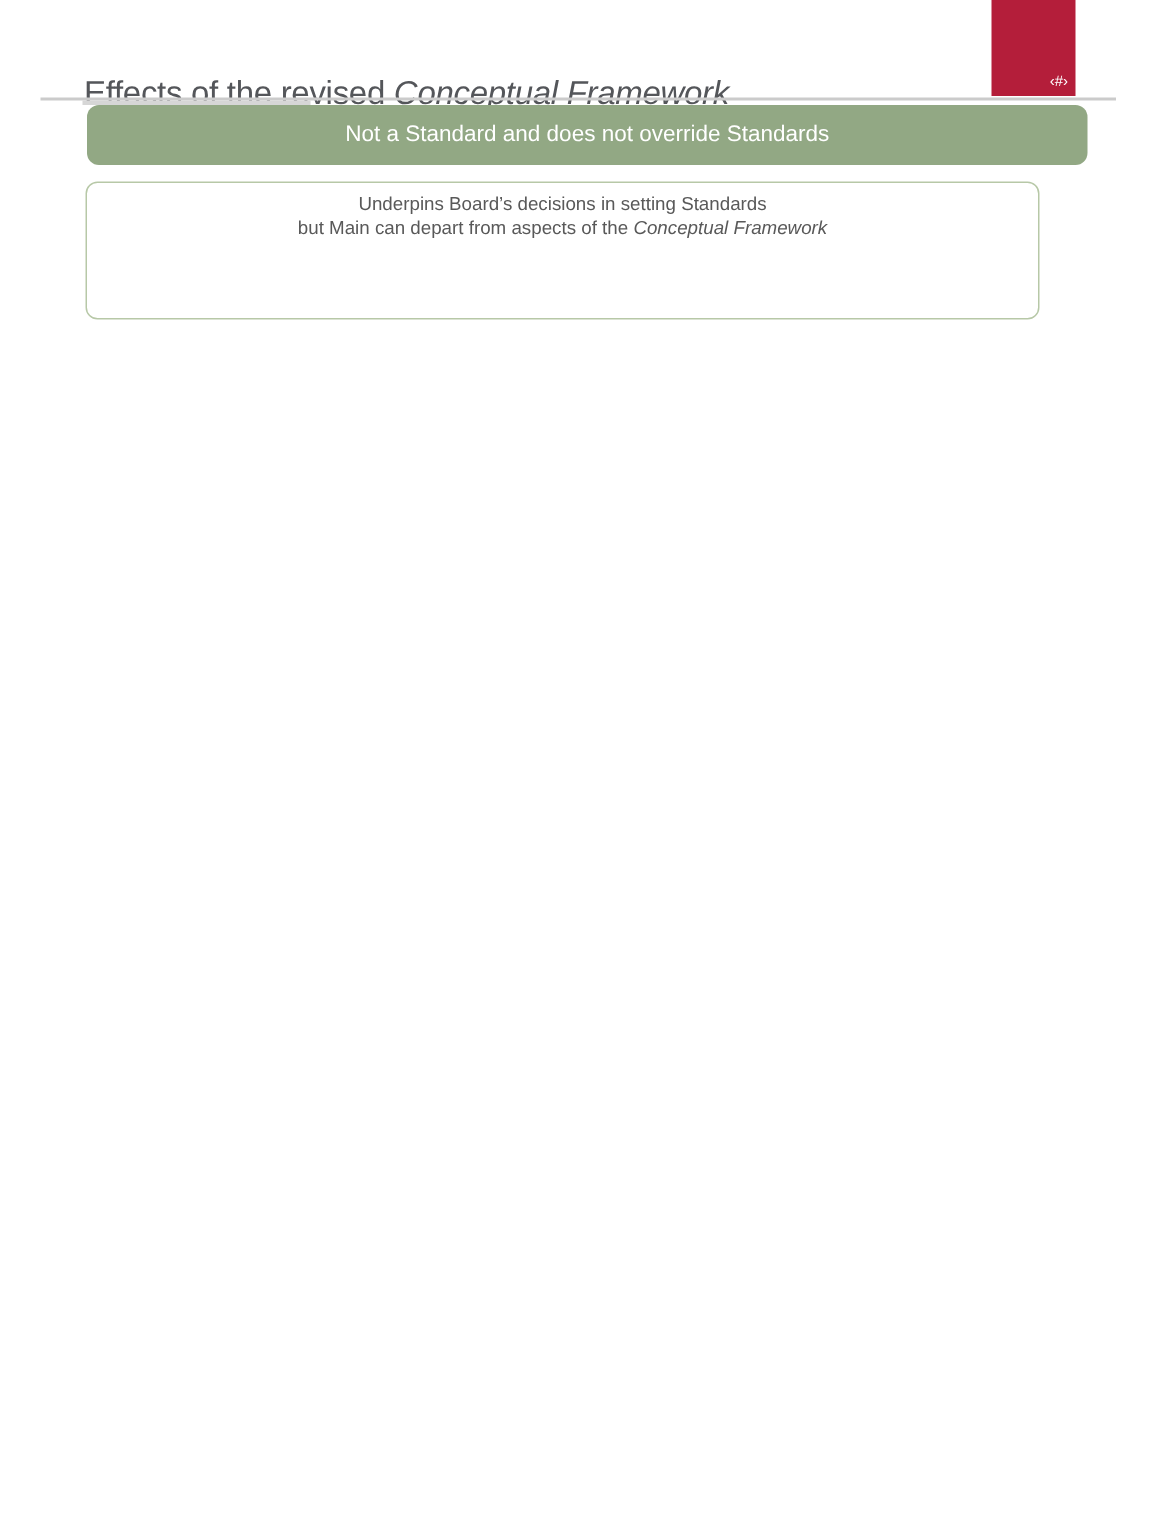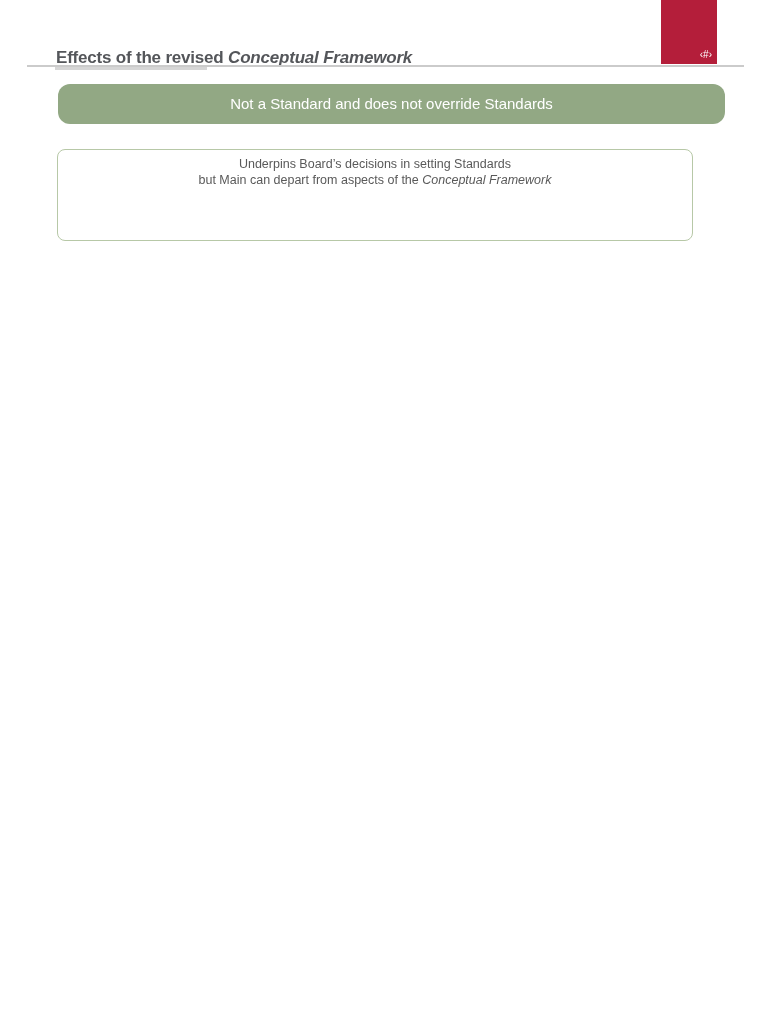--- a/index.html
+++ b/index.html
@@ -4,38 +4,38 @@
 <style>
   html,body{margin:0;padding:0;background:#fff;}
   .page{position:relative;width:768px;height:1024px;overflow:hidden;background:#fff;
         font-family:"Liberation Sans","DejaVu Sans",sans-serif;}
   .slide{position:absolute;left:0;width:768px;height:432px;background:#fff;}
   .slide1{top:0;} .slide2{top:432;} .slide3{top:864;}
 
   
   .badge{position:absolute;left:661px;top:0;width:56px;height:64px;}
   .badge-num{position:absolute;right:5px;bottom:4px;color:#fff;font-size:10px;letter-spacing:0;}
-  .title{position:absolute;left:56px;width:612px;font-size:17px;font-weight:bold;
+  .title{position:absolute;left:56px;width:612px;font-size:22px;font-weight:normal;
          line-height:25px;color:#54565A;letter-spacing:-0.2px;}
   .title-s1{top:7px;} .title-s23{top:34px;}
   .it{font-style:italic;}
   .rule{position:absolute;left:27px;width:717px;height:2px;background:#CBCBCB;}
   .rule-s1{top:70px;} .rule-s2{top:64px;} .rule-s3{top:65px;}
   .rule-accent{position:absolute;left:28px;top:2px;width:152px;height:3px;background:#D6D6D6;}
 
   
   .gbar{position:absolute;left:58px;width:667px;border-radius:8px;color:#fff;
         text-align:center;font-size:15px;box-sizing:border-box;}
   .bar-one-line{line-height:30px;height:30px;}
   .s1-bar1{top:88px;}
   .s1-bar2{top:229px;}
   .s2-bar1{top:77px;height:63px;display:flex;flex-direction:column;justify-content:center;line-height:21px;border-radius:9px;}
   .rbar{position:absolute;left:58px;top:195px;width:667px;height:49px;border-radius:10px;
         color:#fff;font-size:15px;display:flex;align-items:center;justify-content:center;}
-  .s3-bar1{top:84px;height:40px;line-height:40px;border-radius:12px;}
+  .s3-bar1{top:70px;height:40px;line-height:40px;}
 
   
   .obox{position:absolute;background:#fff;border:1.4px solid #B7C8A7;box-sizing:border-box;
         color:#595959;text-align:center;}
   .aud{top:143px;height:30px;line-height:27px;font-size:15px;border-radius:7px;}
   .aud1{left:60px;width:218px;} .aud2{left:286px;width:217px;} .aud3{left:508px;width:217px;}
 
   .bullet-item{position:absolute;top:182px;display:flex;color:#595959;
                font-size:12.5px;line-height:15px;}
   .bdot{font-size:11px;line-height:15px;margin-right:14px;color:#6a6a6a;}
@@ -50,21 +50,21 @@
   .ib1{left:57px;width:215px;} .ib2{left:283px;width:219px;} .ib3{left:508px;width:217px;}
 
   .impbox{top:258px;height:116px;border-radius:12px;font-size:12.4px;line-height:15.5px;
           display:flex;flex-direction:column;align-items:center;padding:0 10px;}
   .imp1{left:57px;width:215px;justify-content:center;}
   .imp2{left:283px;width:219px;padding-top:11px;}
   .imp3{left:508px;width:217px;padding-top:11px;}
 
   .cfbox{top:121px;height:92px;border-radius:8px;font-size:12.5px;line-height:16px;
          padding-top:6px;}
-  .cfbox{left:57px;width:636px;position:absolute;margin-top:28px;}
+  .cfbox{left:57px;width:636px;position:absolute;}
 
   .arrows{position:absolute;left:0;top:0;width:768px;height:432px;pointer-events:none;}
 
   
   .logo{position:absolute;left:610px;top:381px;display:flex;align-items:flex-start;}
   .logo-rect{width:60px;height:24px;display:flex;align-items:center;justify-content:flex-end;
              padding-right:2px;box-sizing:border-box;}
   .logo-word{font-size:30px;line-height:24px;color:#6D6E71;letter-spacing:-1.5px;margin-left:3px;
              transform:scaleX(0.92);transform-origin:left center;}
   .logo-mark{font-size:7px;color:#6D6E71;position:relative;top:-1px;left:-1px;}

